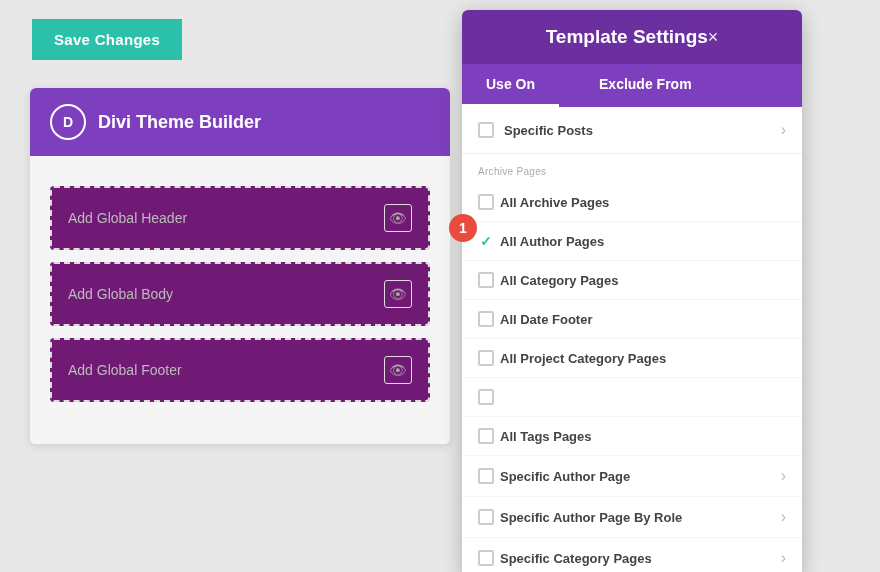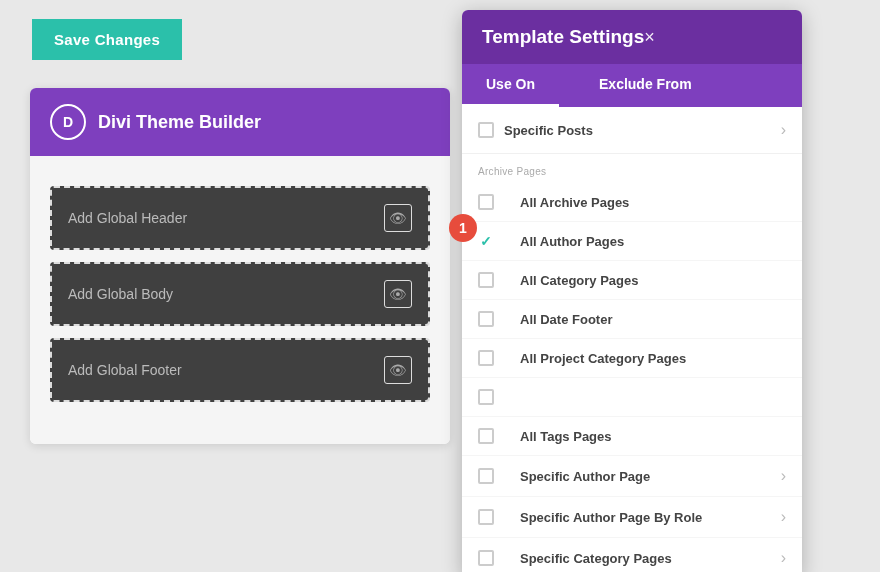--- a/index.html
+++ b/index.html
@@ -63,21 +63,21 @@
     .divi-panel-title {
       font-size: 18px;
       font-weight: 600;
       color: white;
     }
     .divi-panel-body {
       padding: 30px 20px;
       background: #f5f5f5;
     }
     .template-row {
-      background: #404040;
+      background: #701a75;
       border: 2px dashed #ddd;
       border-radius: 4px;
       padding: 16px 16px;
       margin-bottom: 12px;
       display: flex;
       align-items: center;
       justify-content: space-between;
     }
     .template-row-label {
       color: #bbb;
@@ -114,21 +114,21 @@
       background: white;
       border-radius: 6px;
       box-shadow: 0 4px 20px rgba(0,0,0,0.25);
       overflow: hidden;
     }
     .modal-header {
       background: #6b2fa0;
       padding: 16px 20px;
       display: flex;
       align-items: center;
-      justify-content: flex-start;
+      justify-content: center;
     }
     .modal-title {
       color: white;
       font-size: 19px;
       font-weight: 700;
     }
     .modal-close {
       color: white;
       font-size: 18px;
       cursor: pointer;
@@ -220,21 +220,21 @@
       align-items: center;
       justify-content: space-between;
       padding: 11px 16px;
       border-bottom: 1px solid #f5f5f5;
       background: white;
       cursor: pointer;
     }
     .list-row-left {
       display: flex;
       align-items: center;
-      gap: 26px;
+      gap: 6px;
     }
     .list-row.selected-row {
       
     }
 
     
     .badge-1 {
       position: absolute;
       top: 214px;
       left: 449px;

